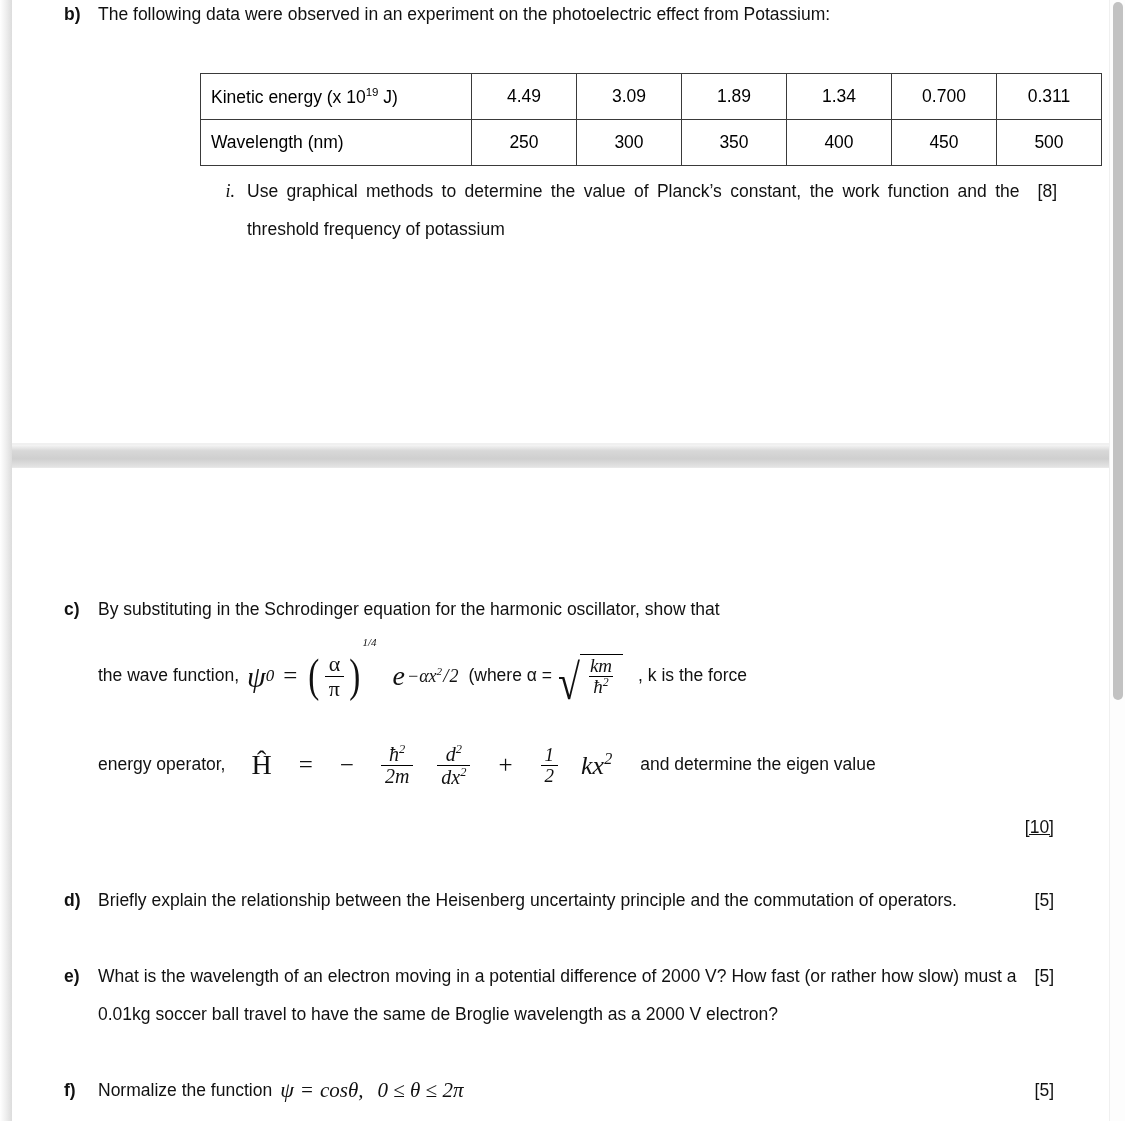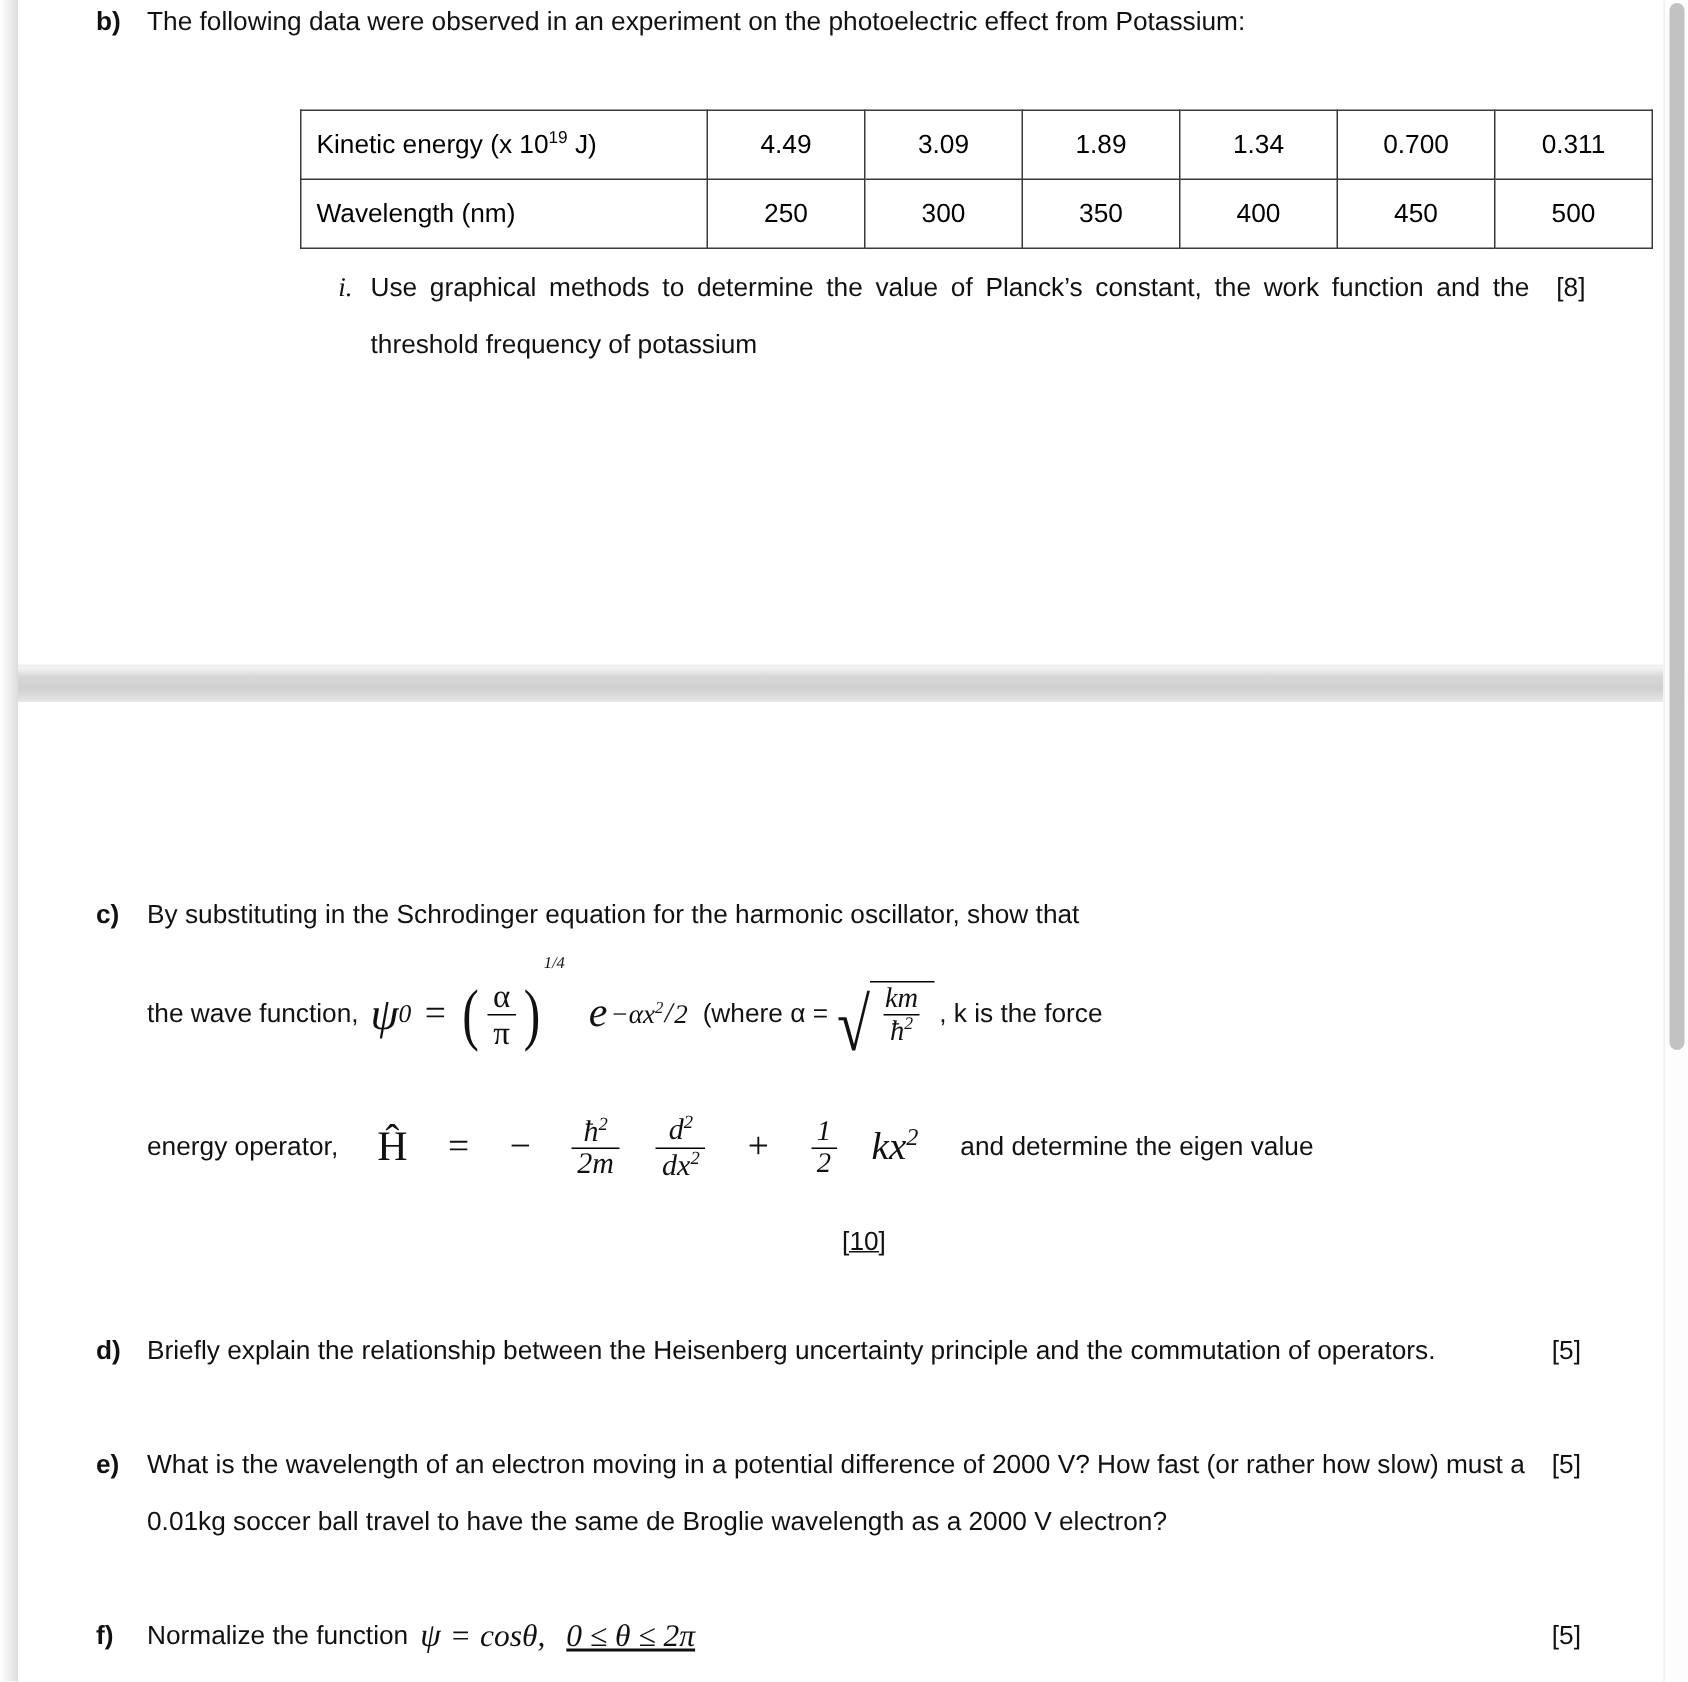--- a/index.html
+++ b/index.html
@@ -118,21 +118,21 @@
   }
   .justify {
     text-align: justify;
     text-align-last: left;
   }
   .marks {
     float: right;
     margin-left: 18px;
   }
   .marks-line {
-    text-align: center;
+    text-align: right;
     text-decoration: underline;
   }
 
   
   table.data-table {
     border-collapse: collapse;
     table-layout: fixed;
     font-size: 17.5px;
     background: #fff;
   }
@@ -315,21 +315,21 @@
 
             <span class="radical" style="font-size:19px; margin-left:6px;">
               <span class="rsign">√</span>
               <span class="rbody">
                 <span class="frac">
                   <span class="num">km</span>
                   <span class="den"><span>ħ</span><span class="sup">2</span></span>
                 </span>
               </span>
             </span>
-            <span class="txt" style="margin-left:1px; align-self:center;">, k is the force</span>
+            <span class="txt" style="margin-left:13px; align-self:center;">, k is the force</span>
           </div>
 
 
           <div class="mathline math" style="height: 78px; margin-top: 6px; gap: 18px;">
             <span class="txt" style="margin-right:8px;">energy operator,</span>
             <span class="up" style="font-size:28px;">Ĥ</span>
             <span class="up" style="margin:0 9px; font-size:25px;">=</span>
             <span class="up" style="margin-right:6px; font-size:25px;">−</span>
 
             <span class="frac" style="font-size:20px;">
@@ -375,21 +375,21 @@
 
     <div class="content" style="left:52px; top:603px; width: 990px;">
       <div class="q-item">
         <div class="q-letter">f)</div>
         <div class="q-body" style="width: 825px;">
           <div style="display:flex; align-items:center;">
             <span>Normalize the function</span>
             <span class="math" style="margin-left:8px; font-size:22px;">ψ</span>
             <span class="math up" style="margin:0 6px; font-size:21px;">=</span>
             <span class="math" style="font-size:21px;">cosθ,</span>
-            <span class="math up" style="margin-left:14px; font-size:21px;text-decoration:underline;">0 ≤ θ ≤ 2π</span>
+            <span class="math up" style="margin-left:14px; font-size:21px;">0 ≤ θ ≤ 2π</span>
             <span style="margin-left:auto;">[5]</span>
           </div>
         </div>
       </div>
     </div>
 
   </div>
 
   <div class="gutter-left"></div>
   <div class="gutter-right"></div>

